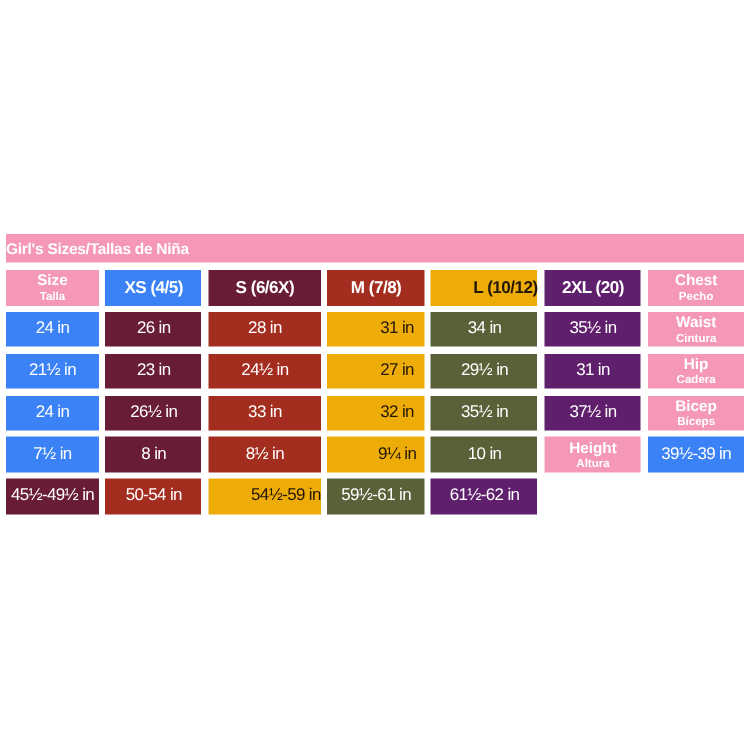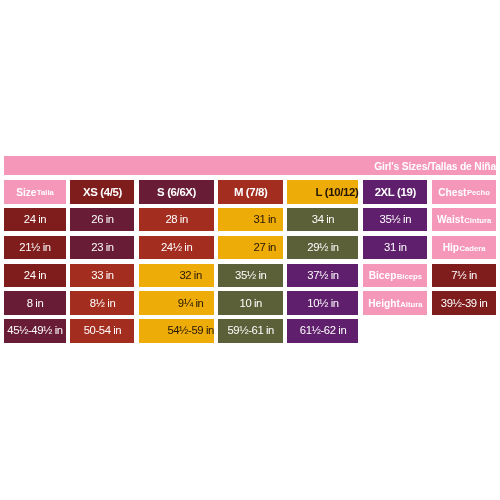--- a/index.html
+++ b/index.html
@@ -1,28 +1,28 @@
 <!DOCTYPE html>
 <html><head>
 <meta charset="utf-8">
 <title>Girl's Size Chart</title>
 <style>
   html,body{margin:0;padding:0;}
   body{width:500px;height:500px;background:#ffffff;font-family:"Liberation Sans",sans-serif;overflow:hidden;}
   .stage{position:relative;width:500px;height:500px;background:#fff;}
   .chart{position:absolute;left:4px;top:155.8px;width:492px;}
-  .banner{height:19.3px;background:#F597B9;display:flex;align-items:center;justify-content:flex-end;}
+  .banner{height:19.3px;background:#F597B9;display:flex;align-items:center;justify-content:flex-start;}
   .banner-title{color:#fff;font-weight:bold;font-size:10.3px;letter-spacing:-0.17px;position:relative;top:1px;white-space:nowrap;}
   .grid{margin-top:4.8px;display:grid;grid-template-columns:61.6px repeat(6,1fr);column-gap:4.6px;row-gap:4.2px;}
   .cell{height:23.7px;display:flex;align-items:center;justify-content:center;color:#fff;font-size:11.3px;padding-bottom:1.3px;box-sizing:border-box;letter-spacing:-0.42px;text-indent:0.42px;white-space:nowrap;}
   .cell.hd{font-weight:bold;font-size:11.4px;letter-spacing:-0.35px;text-indent:0.35px;height:23.7px;padding-top:1px;box-sizing:border-box;}
-  .cell.lbl{background:#F597B9;flex-direction:row;justify-content:center;line-height:1;padding-top:1.9px;box-sizing:border-box;letter-spacing:0;font-size:10.2px;}
+  .cell.lbl{background:#F597B9;flex-direction:column;justify-content:center;line-height:1;padding-top:1.9px;box-sizing:border-box;letter-spacing:0;font-size:10.2px;}
   .lbl .en{font-weight:bold;font-size:10.2px;line-height:9px;}
   .lbl .es{font-size:7.7px;font-weight:bold;line-height:7px;margin-top:1.2px;}
-  .c-navy{background:#7f1d1d;}
+  .c-navy{background:#3b82f6;}
   .c-maroon{background:#681C36;}
   .c-red{background:#A32E20;}
   .c-gold{background:#EEAC09;color:#231607;padding-left:28px;}
   .c-olive{background:#5B6038;}
   .c-purple{background:#5F1F6C;}
 </style>
 </head>
 <body>
 
 <div class="stage">
@@ -32,21 +32,21 @@
     </div>
     <div class="grid">
       <div class="cell lbl hd">
         <span class="en">Size</span>
         <span class="es">Talla</span>
       </div>
       <div class="cell hd c-navy">XS (4/5)</div>
       <div class="cell hd c-maroon">S (6/6X)</div>
       <div class="cell hd c-red">M (7/8)</div>
       <div class="cell hd c-gold">L (10/12)</div>
-      <div class="cell hd c-purple">2XL (19)</div>
+      <div class="cell hd c-purple">2XL (20)</div>
       <div class="cell lbl">
         <span class="en">Chest</span>
         <span class="es">Pecho</span>
       </div>
       <div class="cell c-navy">24 in</div>
       <div class="cell c-maroon">26 in</div>
       <div class="cell c-red">28 in</div>
       <div class="cell c-gold">31 in</div>
       <div class="cell c-olive">34 in</div>
       <div class="cell c-purple">35½ in</div>
@@ -58,34 +58,34 @@
       <div class="cell c-maroon">23 in</div>
       <div class="cell c-red">24½ in</div>
       <div class="cell c-gold">27 in</div>
       <div class="cell c-olive">29½ in</div>
       <div class="cell c-purple">31 in</div>
       <div class="cell lbl">
         <span class="en">Hip</span>
         <span class="es">Cadera</span>
       </div>
       <div class="cell c-navy">24 in</div>
+      <div class="cell c-maroon">26½ in</div>
       <div class="cell c-red">33 in</div>
       <div class="cell c-gold">32 in</div>
       <div class="cell c-olive">35½ in</div>
       <div class="cell c-purple">37½ in</div>
       <div class="cell lbl">
         <span class="en">Bicep</span>
         <span class="es">Bíceps</span>
       </div>
       <div class="cell c-navy">7½ in</div>
       <div class="cell c-maroon">8 in</div>
       <div class="cell c-red">8½ in</div>
       <div class="cell c-gold">9¼ in</div>
       <div class="cell c-olive">10 in</div>
-      <div class="cell c-purple">10½ in</div>
       <div class="cell lbl">
         <span class="en">Height</span>
         <span class="es">Altura</span>
       </div>
       <div class="cell c-navy">39½-39 in</div>
       <div class="cell c-maroon">45½-49½ in</div>
       <div class="cell c-red">50-54 in</div>
       <div class="cell c-gold">54½-59 in</div>
       <div class="cell c-olive">59½-61 in</div>
       <div class="cell c-purple">61½-62 in</div>

